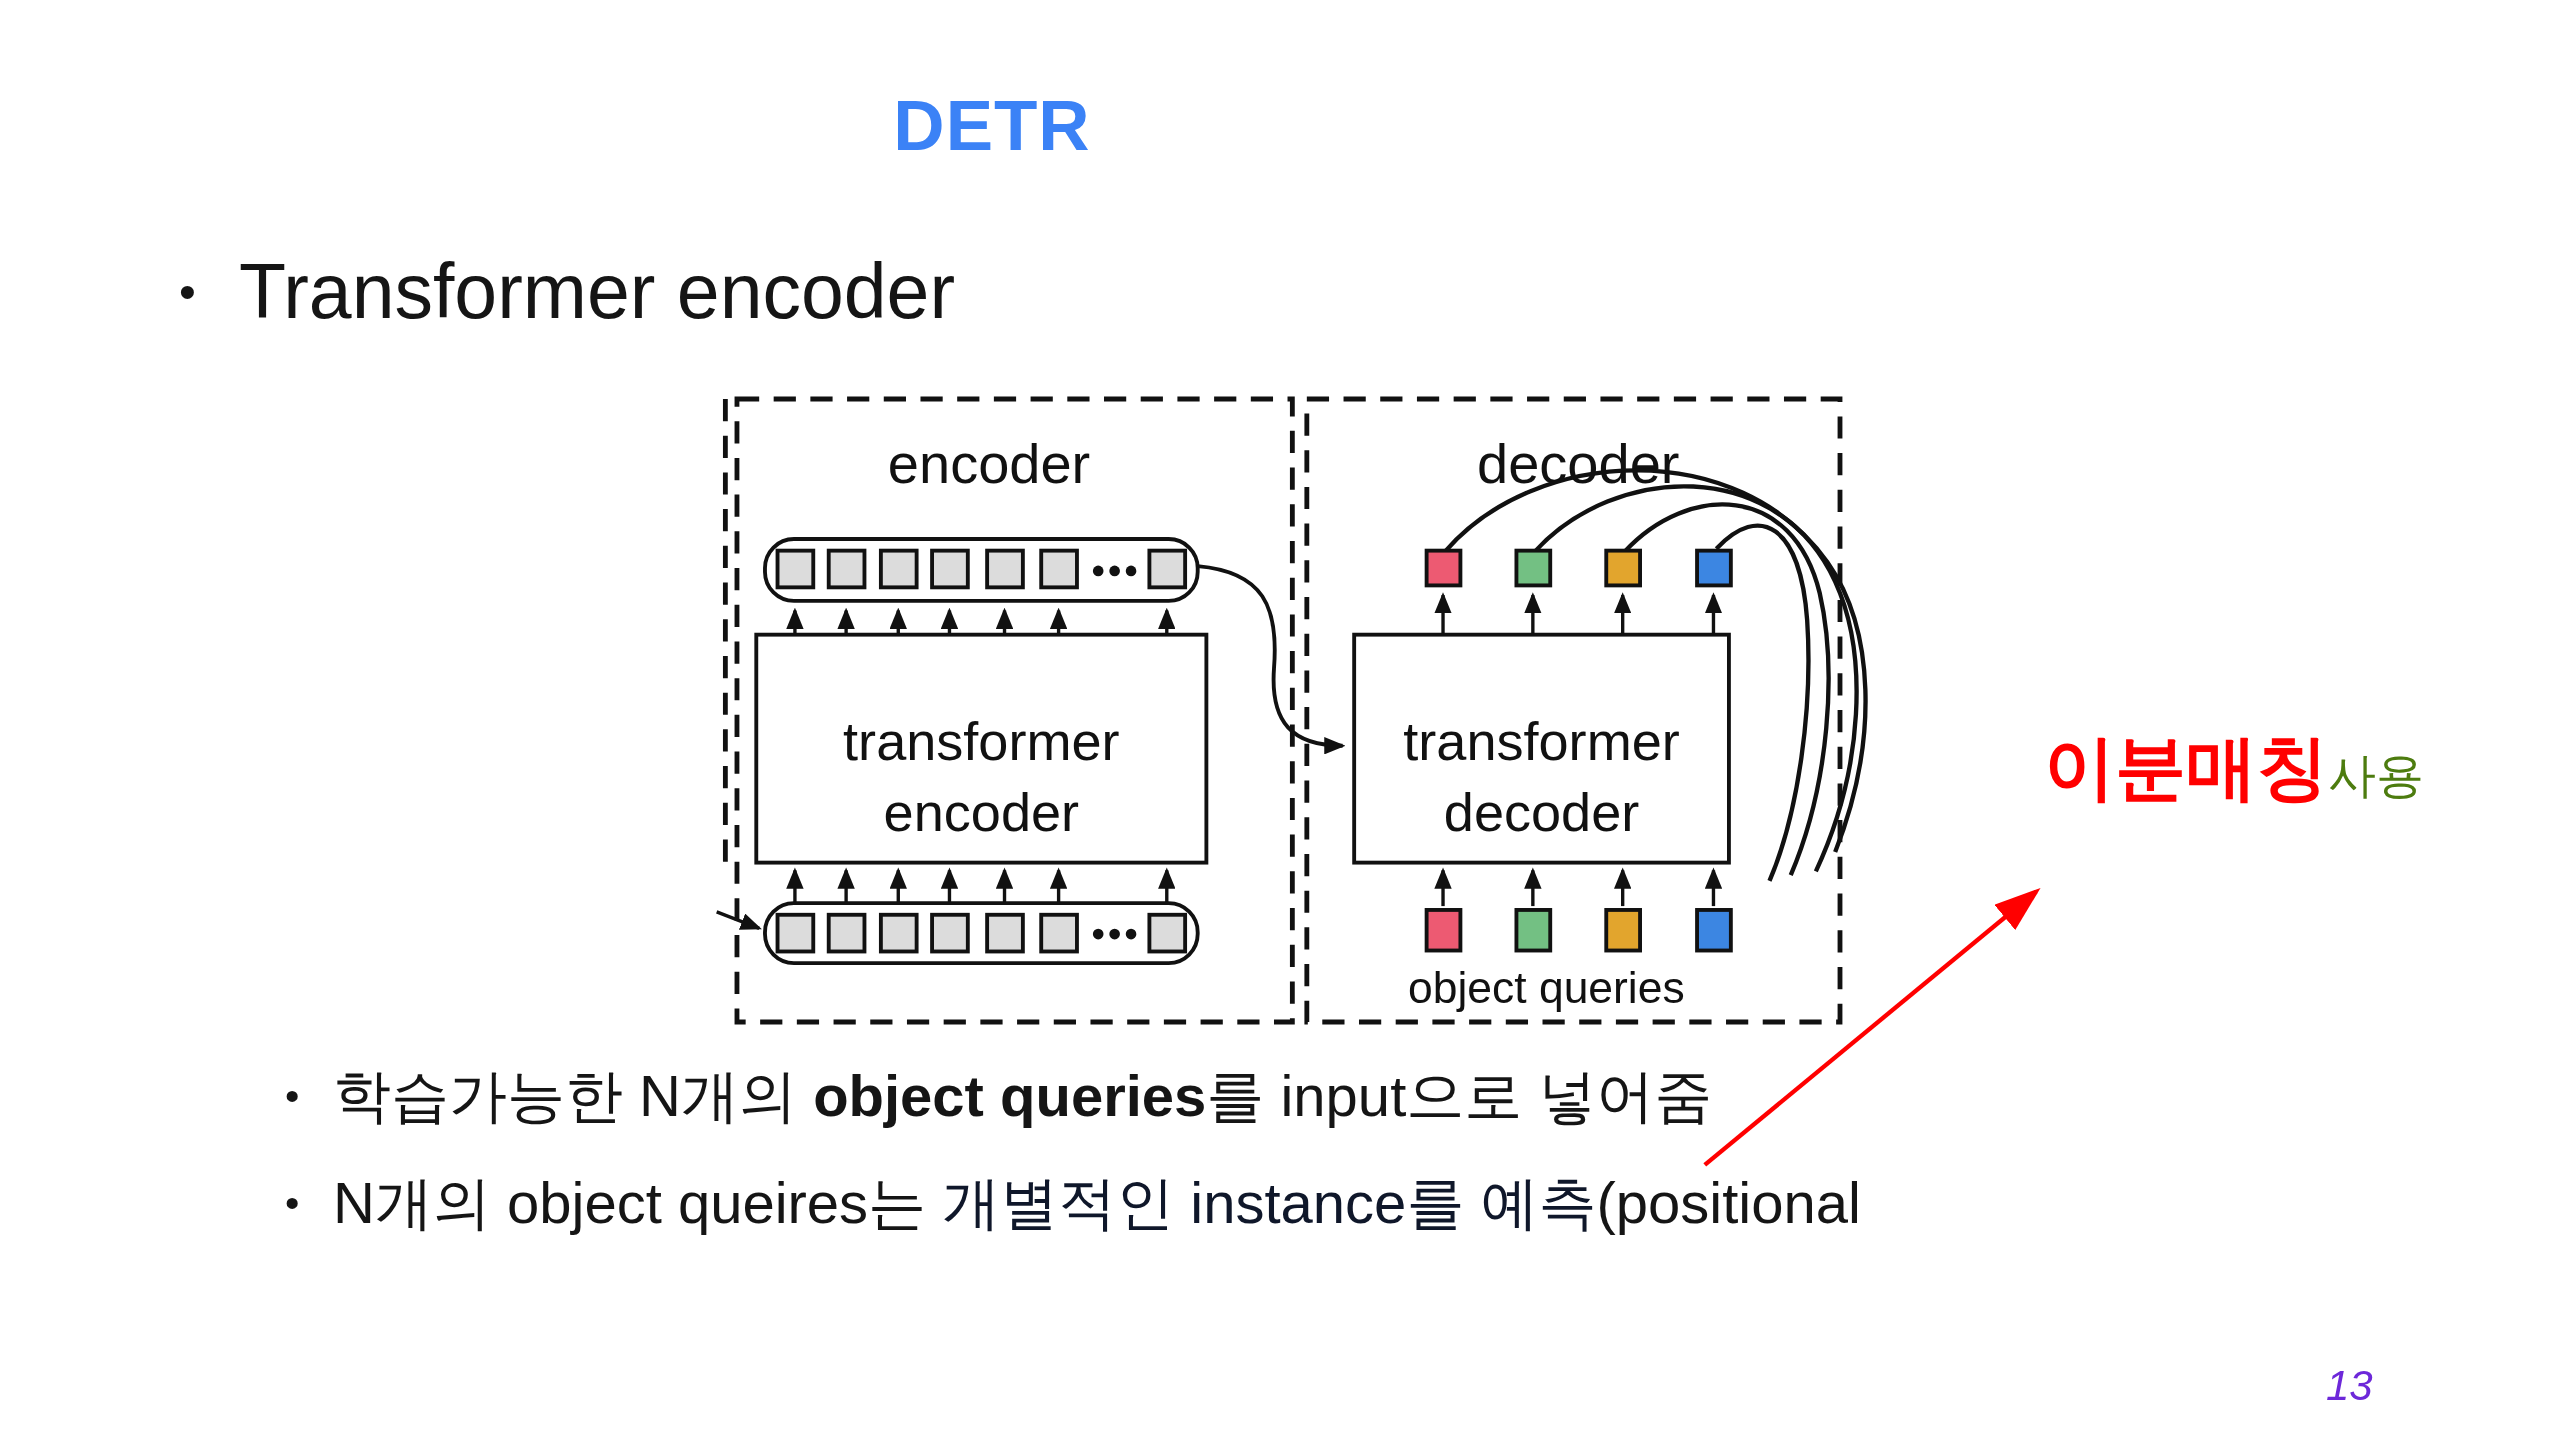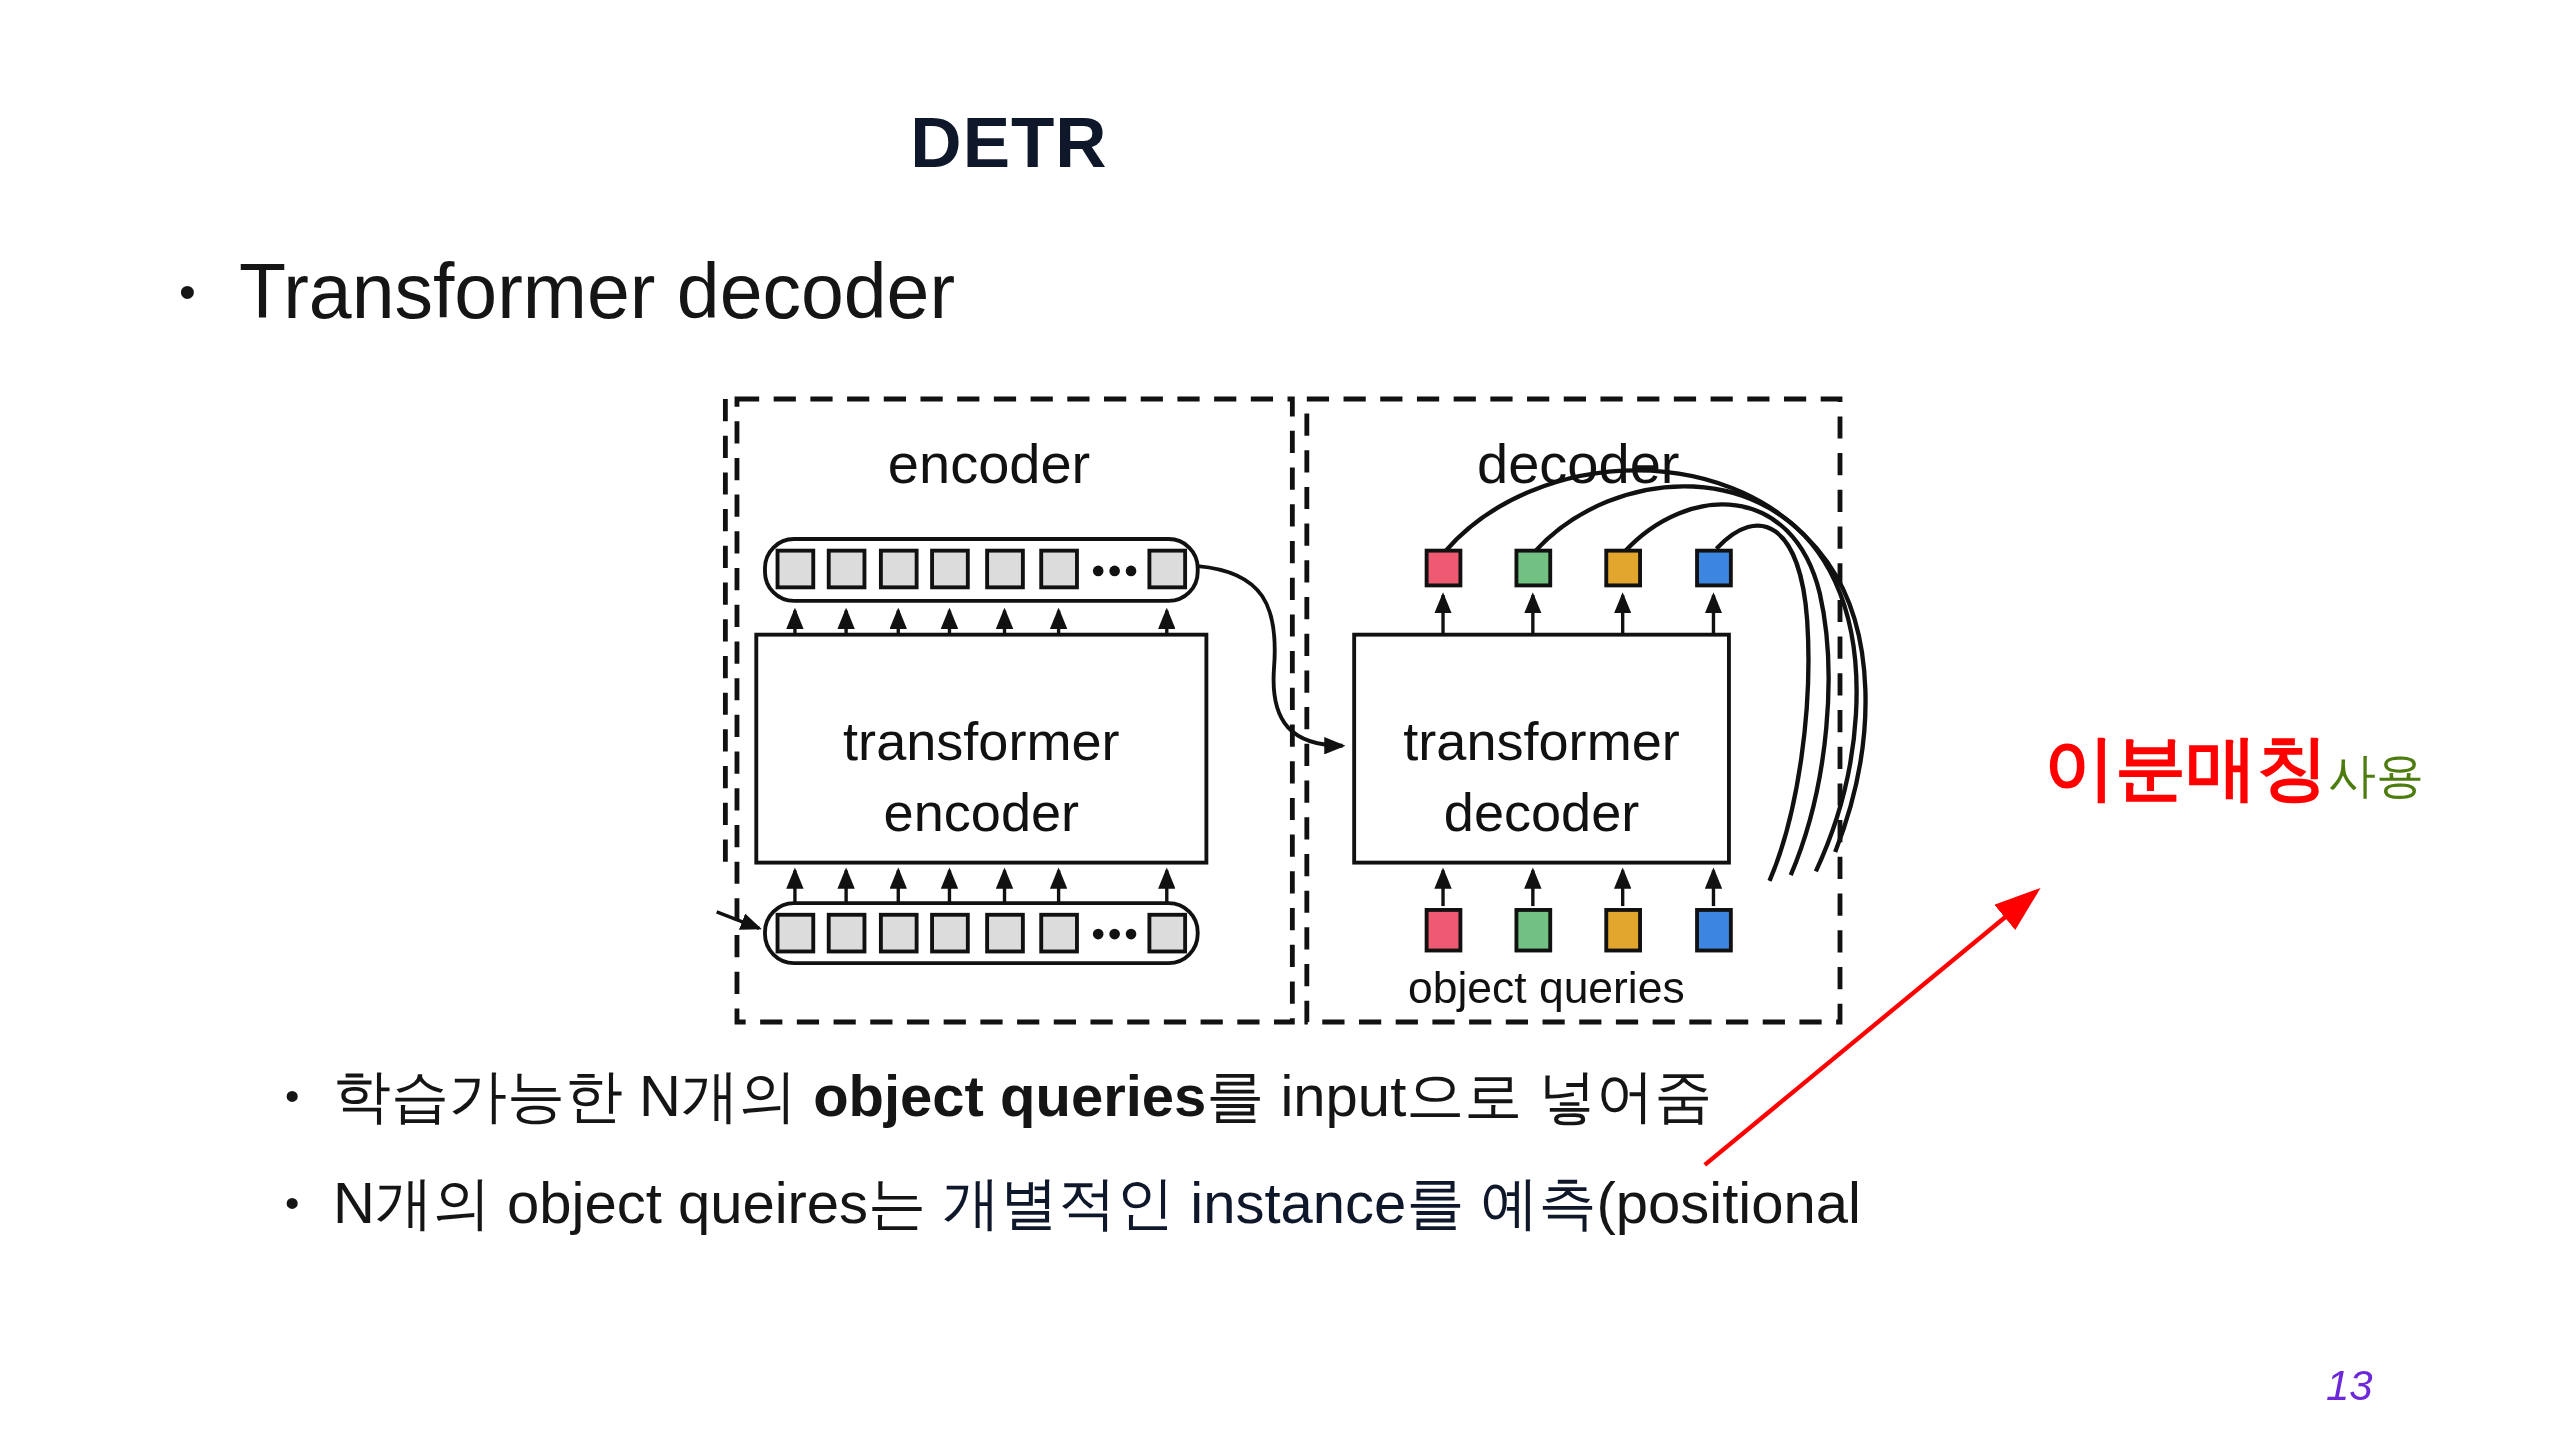--- a/index.html
+++ b/index.html
@@ -1,23 +1,23 @@
 <!DOCTYPE html>
 <html><head>
 <meta charset="utf-8">
 <style>
   html,body{margin:0;padding:0;background:#ffffff;}
   .slide{
     position:relative;width:2576px;height:1449px;background:#ffffff;overflow:hidden;
     font-family:"Liberation Sans",sans-serif;color:#1a1a1a;
   }
   .title{
-    position:absolute;left:702px;top:85px;width:580px;margin:17px;
+    position:absolute;left:702px;top:85px;width:580px;margin:0;
     text-align:center;font-size:71px;font-weight:bold;letter-spacing:1px;
-    color:#0f172a;
+    color:#3b82f6;
   }
   .heading{
     position:absolute;left:179px;top:249px;display:flex;align-items:flex-start;
     font-size:77px;line-height:1.1;color:#151515;
   }
   .heading .marker{font-size:48px;width:60px;padding-top:17.4px;}
   .diagram-svg{position:absolute;left:0;top:0;}
   .annotation{
     position:absolute;left:2044px;top:732px;white-space:nowrap;line-height:1;
   }
@@ -37,21 +37,21 @@
 </style>
 </head>
 <body>
 
 <div class="slide">
 
   <h1 class="title">DETR</h1>
 
   <div class="heading">
     <span class="marker">•</span>
-    <span>Transformer decoder</span>
+    <span>Transformer encoder</span>
   </div>
 
   <svg class="diagram-svg" width="2576" height="1449" viewBox="0 0 2667 1500">
     <defs>
       <marker id="ah" markerUnits="userSpaceOnUse" markerWidth="22" markerHeight="18" refX="19" refY="9" orient="auto">
         <path d="M0,0 L22,9 L0,18 z" fill="#111111"></path>
       </marker>
       <marker id="ahr" markerUnits="userSpaceOnUse" markerWidth="48" markerHeight="34" refX="42" refY="17" orient="auto">
         <path d="M0,0 L48,17 L0,34 z" fill="#FF0000"></path>
       </marker>

